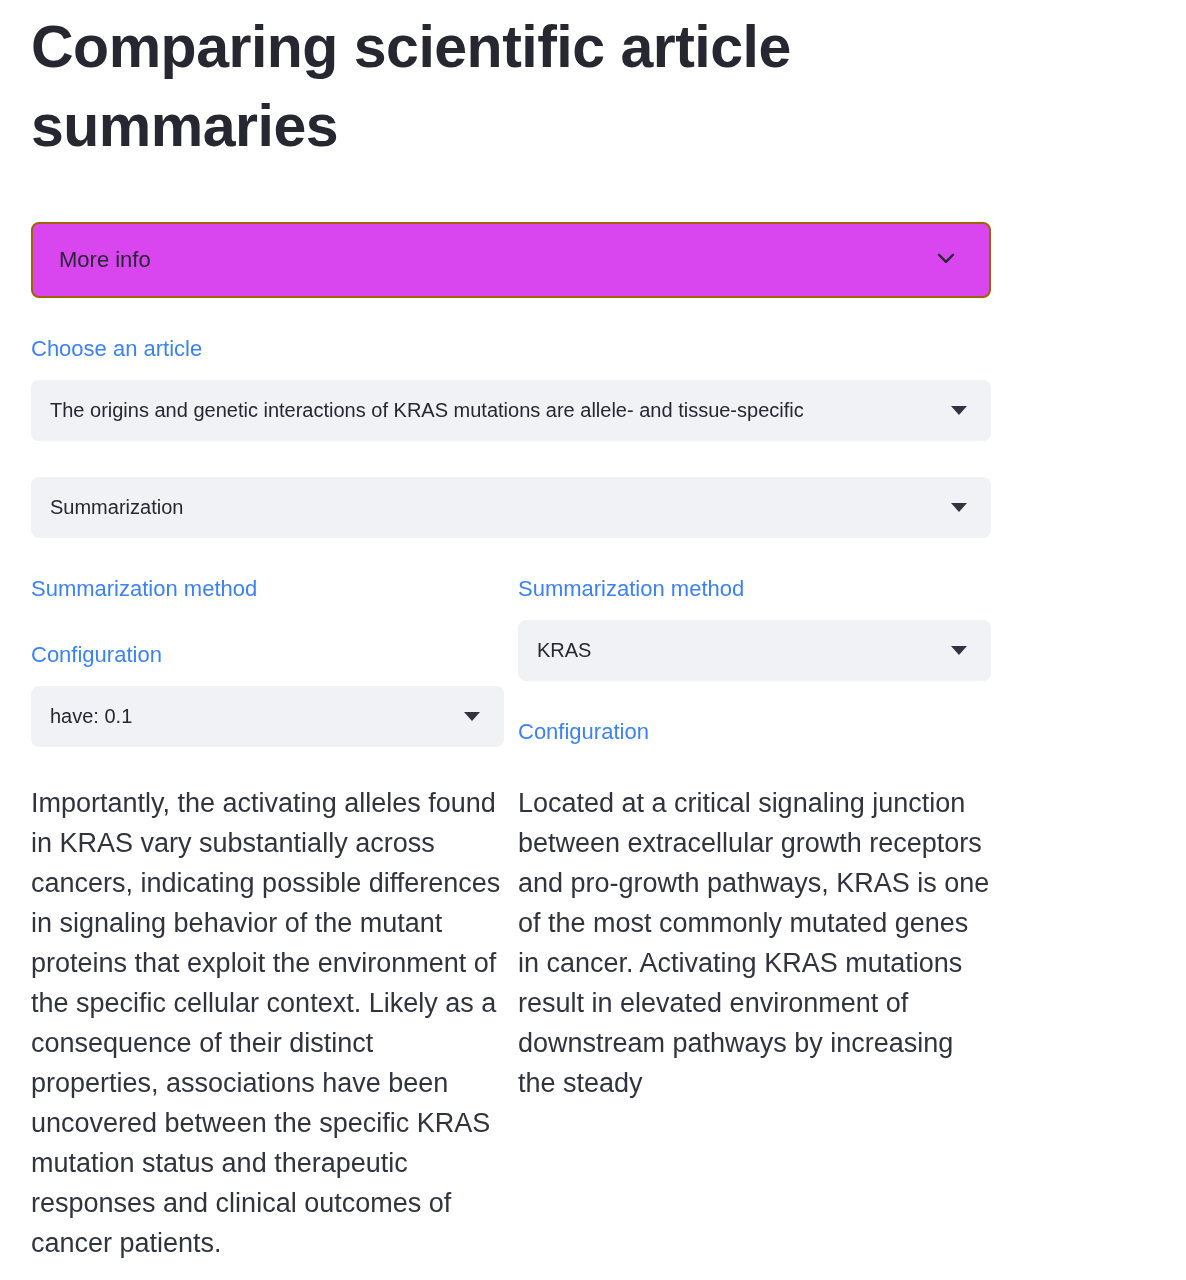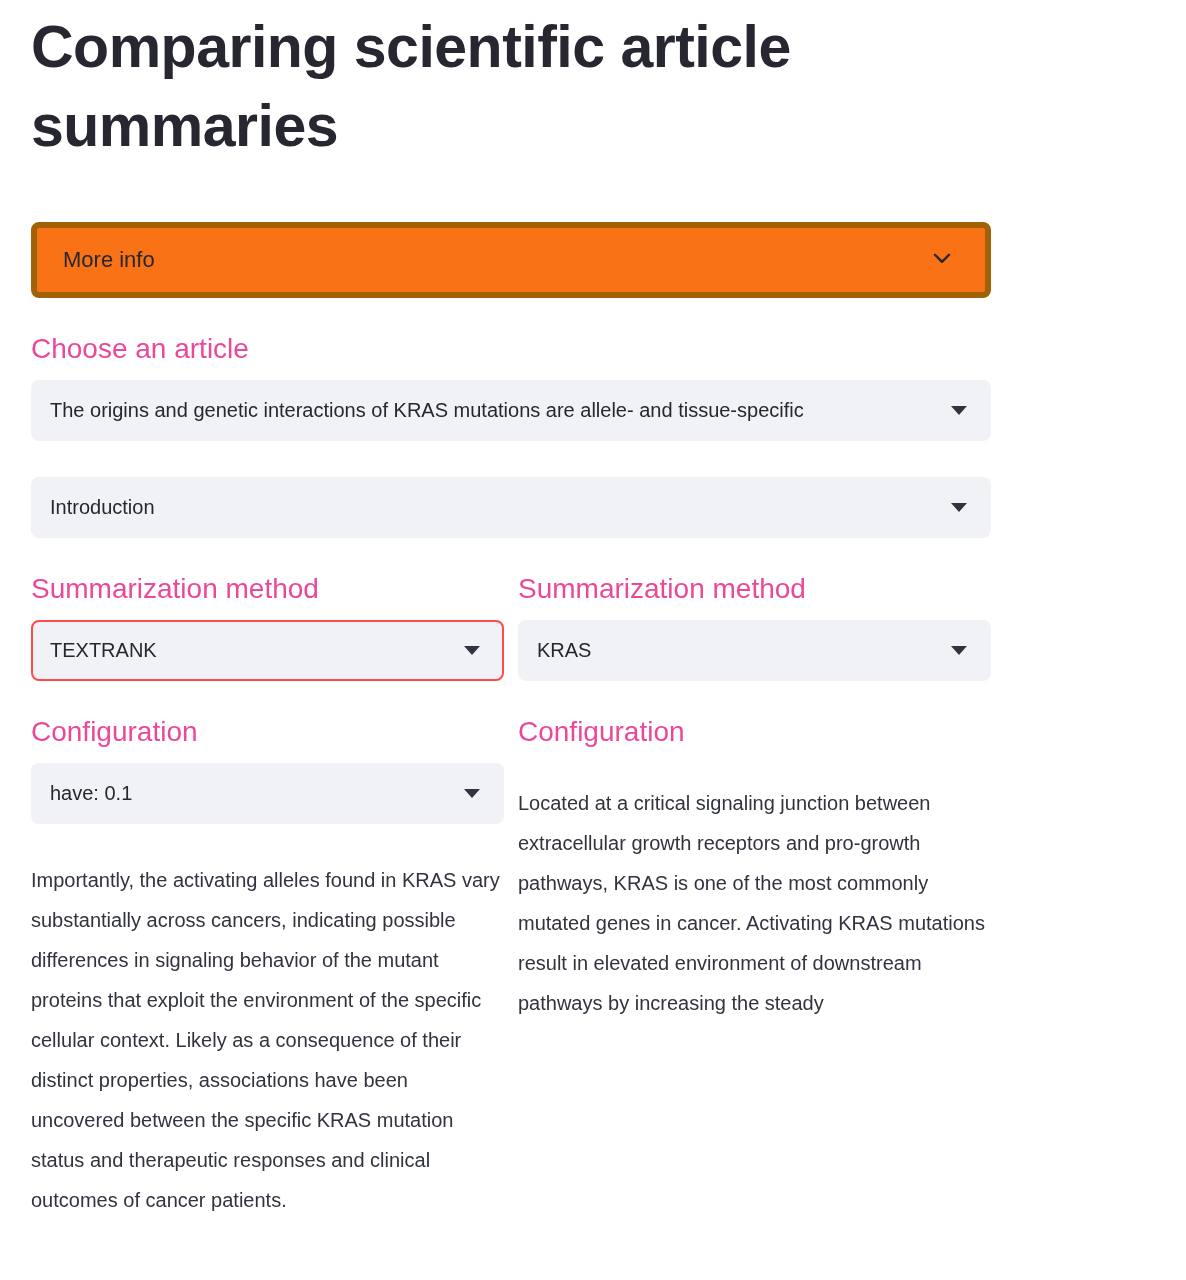--- a/index.html
+++ b/index.html
@@ -18,38 +18,38 @@
     margin-top: 8px;
     font-size: 59px;
     line-height: 1.34;
     font-weight: 700;
     color: #262730;
     letter-spacing: -0.5px;
   }
   .expander {
     margin-top: 56px;
     height: 76px;
-    border: 6px solid #a16207;
+    border: 2px solid #a16207;
     border-radius: 8px;
     display: flex;
     align-items: center;
     justify-content: space-between;
     padding: 0 30px 0 26px;
     cursor: pointer;
-    background: #f97316;
+    background: #d946ef;
   }
   .expander-label {
     font-size: 22px;
     color: #262730;
   }
   .section { margin-top: 36px; }
   .field-label {
-    font-size: 28px;
+    font-size: 22px;
     line-height: 30px;
-    color: #ec4899;
+    color: #3b82f6;
     margin-bottom: 16px;
   }
   .selectbox {
     height: 61px;
     background: #f0f2f6;
     border: 2px solid #f0f2f6;
     border-radius: 8px;
     display: flex;
     align-items: center;
     justify-content: space-between;
@@ -74,21 +74,21 @@
     flex: 0 0 auto;
     margin-left: 16px;
   }
   .cols {
     display: grid;
     grid-template-columns: 1fr 1fr;
     column-gap: 14px;
   }
   .summary-text {
     margin-top: 36px;
-    font-size: 20px;
+    font-size: 27px;
     line-height: 40px;
     color: #31333f;
   }
   .chevron-icon { flex: 0 0 auto; }
 </style>
 </head>
 <body>
 
 <div class="container">
 
@@ -106,34 +106,30 @@
   <div class="section">
     <div class="field-label">Choose an article</div>
     <div class="selectbox">
       <span class="select-value">The origins and genetic interactions of KRAS mutations are allele- and tissue-specific</span>
       <span class="caret"></span>
     </div>
   </div>
 
   <div class="section">
     <div class="selectbox">
-      <span class="select-value">Introduction</span>
+      <span class="select-value">Summarization</span>
       <span class="caret"></span>
     </div>
   </div>
 
   <div class="cols">
 
     <div>
       <div class="section">
         <div class="field-label">Summarization method</div>
-        <div class="selectbox focused">
-          <span class="select-value">TEXTRANK</span>
-          <span class="caret"></span>
-        </div>
       </div>
       <div class="section">
         <div class="field-label">Configuration</div>
         <div class="selectbox">
           <span class="select-value">have: 0.1</span>
           <span class="caret"></span>
         </div>
       </div>
       <p class="summary-text">Importantly, the activating alleles found in KRAS vary substantially across cancers, indicating possible differences in signaling behavior of the mutant proteins that exploit the environment of the specific cellular context. Likely as a consequence of their distinct properties, associations have been uncovered between the specific KRAS mutation status and therapeutic responses and clinical outcomes of cancer patients.</p>
     </div>

